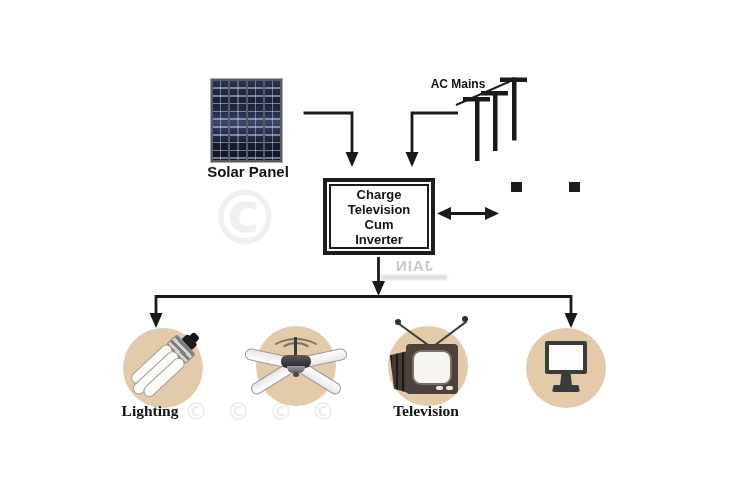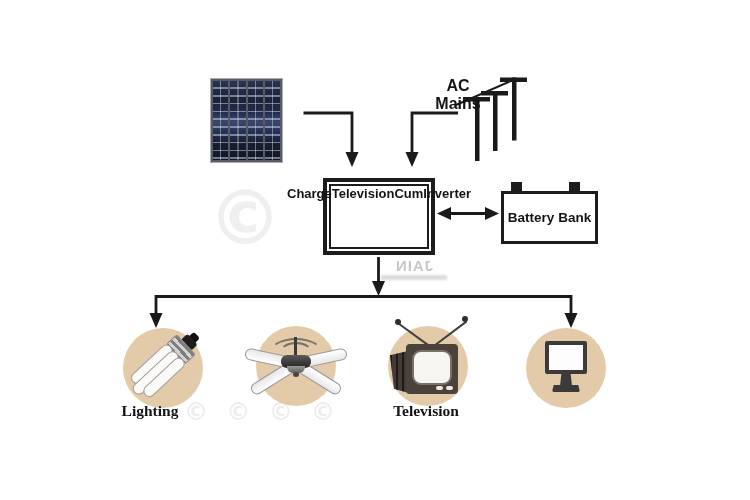--- a/index.html
+++ b/index.html
@@ -16,21 +16,21 @@
       repeating-linear-gradient(180deg, rgba(215,222,235,0) 0px, rgba(215,222,235,0) 6.2px,
         rgba(215,222,235,0.5) 6.2px, rgba(215,222,235,0.5) 7.8px),
       linear-gradient(90deg, rgba(215,222,235,0) 44%, rgba(215,222,235,0.45) 48%,
         rgba(215,222,235,0.45) 52%, rgba(215,222,235,0) 56%),
       linear-gradient(180deg,#2b3354 0%,#1b2138 22%,#222a4a 38%,#39466f 52%,#2a3458 62%,#171c30 80%,#121726 100%);}
 
   
   .controller-outer{position:absolute;left:323px;top:178px;width:112px;height:77px;
     border:4px solid #1c1c1c;background:#fff;box-sizing:border-box;padding:2px;}
   .controller-inner{width:100%;height:100%;border:2.5px solid #1c1c1c;box-sizing:border-box;
-    display:flex;flex-direction:row;justify-content:center;text-align:center;
+    display:flex;flex-direction:column;justify-content:center;text-align:center;
     font-weight:bold;font-size:13px;line-height:15px;color:#141414;}
   .battery{position:absolute;left:501px;top:191px;width:97px;height:53px;border:3.5px solid #1c1c1c;
     background:#fff;box-sizing:border-box;display:flex;align-items:center;justify-content:center;
     font-weight:bold;font-size:13.5px;color:#141414;}
   .terminal{position:absolute;width:11px;height:10px;background:#1c1c1c;top:182px;}
 
   
   .load-circle{position:absolute;width:80px;height:80px;border-radius:50%;background:#e3cba9;}
 
   
@@ -86,21 +86,21 @@
     color:rgba(100,100,100,0.10);font-family:"DejaVu Sans",sans-serif;line-height:74px;}
   .wm-brand{position:absolute;left:383px;top:257px;width:62px;text-align:center;font-weight:bold;
     font-size:15px;letter-spacing:1px;color:rgba(130,130,130,0.45);transform:scaleX(-1);filter:blur(0.7px);}
   .wm-brand-sub{position:absolute;left:381px;top:275px;width:66px;height:5px;
     background:rgba(140,140,140,0.30);filter:blur(1px);}
   .wm-row{position:absolute;left:184px;top:398px;font-size:24px;letter-spacing:5px;font-weight:bold;
     color:rgba(90,75,60,0.10);font-family:"DejaVu Sans",sans-serif;}
 
   
   .lbl-solar{left:193px;top:163px;width:110px;font-size:15px;}
-  .lbl-acmains{left:424px;top:77px;width:68px;font-size:16px;}
+  .lbl-acmains{left:424px;top:77px;width:68px;font-size:12px;}
   .lbl-load{top:402px;width:120px;font-size:15.5px;font-family:Liberation Serif, serif;}
   .lbl-lighting{left:90px;}
   .lbl-fan{left:232px;}
   .lbl-tv{left:366px;}
   .lbl-pc{left:509px;}
 </style>
 </head>
 <body>
 
 <div class="canvas">
@@ -147,37 +147,35 @@
   <div class="wm-brand">JAIN</div>
   <div class="wm-brand-sub"></div>
   <div class="wm-row">© © © ©</div>
 
   <div class="solar-panel">
     <div class="sp-col"></div>
     <div class="sp-col"></div>
     <div class="sp-col"></div>
     <div class="sp-col"></div>
   </div>
+  <div class="lbl lbl-solar">Solar Panel</div>
 
   <div class="lbl lbl-acmains">AC Mains</div>
 
   <div class="controller-outer">
     <div class="controller-inner">
       <div>Charge</div>
       <div>Television</div>
       <div>Cum</div>
       <div>Inverter</div>
     </div>
   </div>
 
   <div class="terminal" style="left:511px;"></div>
   <div class="terminal" style="left:569px;"></div>
-  <div class="battery">
-    <span>Battery Bank</span>
-  </div>
 
   <div class="load-circle" style="left:123px;top:328px;"></div>
   <div class="cfl">
     <div class="cfl-tip"></div>
     <div class="cfl-cap"></div>
     <div class="cfl-collar"></div>
     <div class="cfl-tubes">
       <div class="cfl-tube"></div>
       <div class="cfl-tube mid"></div>
       <div class="cfl-tube"></div>

